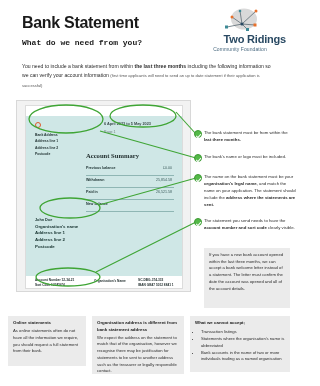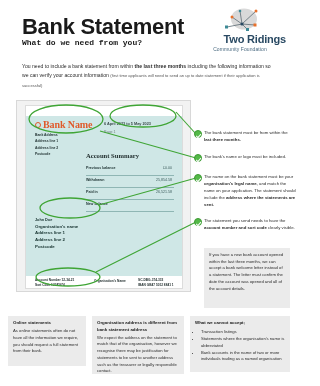--- a/index.html
+++ b/index.html
@@ -7,21 +7,21 @@
     width: 298px; height: 386px;
     background: #ffffff;
     font-family: "Liberation Sans", sans-serif;
     overflow: hidden;
   }
   #page { position: relative; width: 298px; height: 386px; background:#fff; }
 
   
   .hdr-title {
     position: absolute; left: 22px; top: 14px;
-    font-size: 22px; font-weight: bold; color: #1a1a1a;
+    font-size: 16px; font-weight: bold; color: #1a1a1a;
     letter-spacing: -0.3px;
   }
   .hdr-sub {
     position: absolute; left: 22px; top: 38px;
     font-size: 8px; font-weight: bold; color: #1a1a1a; font-family: Liberation Mono, monospace;
   }
   .hdr-body {
     position: absolute; left: 22px; top: 62px; width: 254px;
     font-size: 5.1px; line-height: 1.85; color: #2b2b2b;
   }
@@ -192,21 +192,20 @@
       <span class="tr-two">Two</span>&nbsp;<span>Ridings</span>
     </div>
     <div class="logo-tag">Community Foundation</div>
   </div>
 
   <div class="doc-wrap">
     <div class="doc-page">
       <div class="doc-band"></div>
 
       <div class="bank-logo-dot"></div>
-      <div class="bank-name">Bank Name</div>
 
       <div class="bank-addr">
         <div>Bank Address</div>
         <div>Address line 1</div>
         <div>Address line 2</div>
         <div>Postcode</div>
       </div>
 
       <div class="stmt-dates">6 April 2023 to 5 May 2023</div>
       <div class="stmt-page">Page 1</div>

